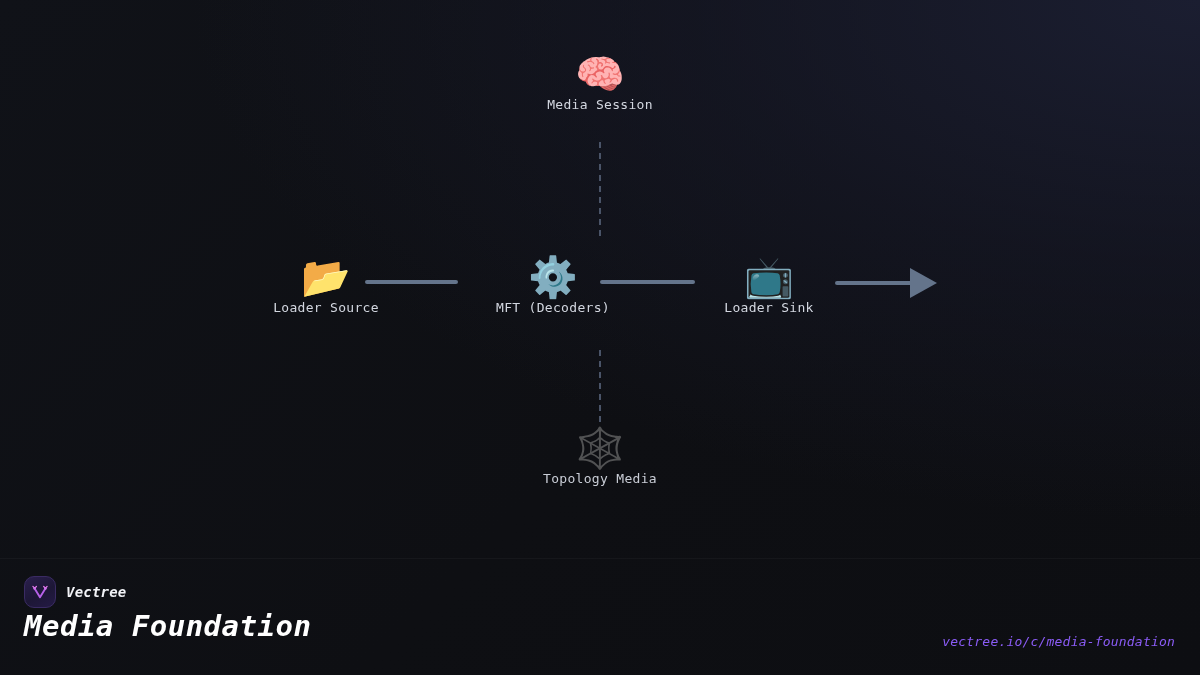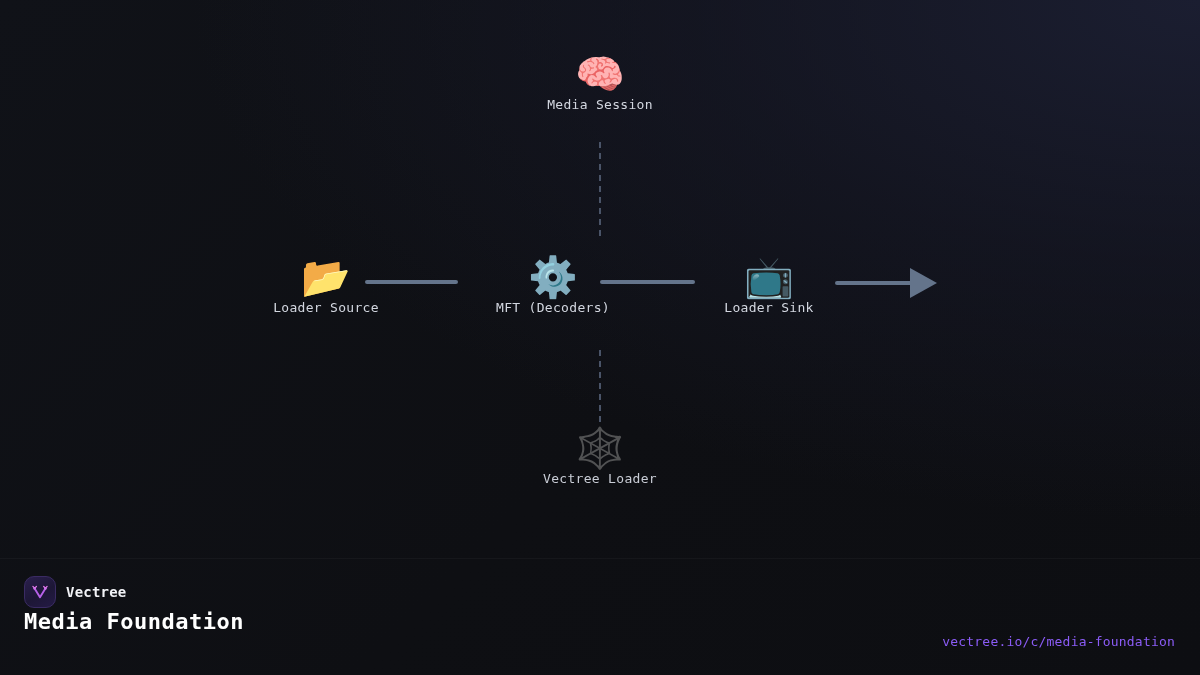--- a/index.html
+++ b/index.html
@@ -87,20 +87,21 @@
     border-bottom: 15px solid transparent;
     border-left: 27px solid #64748b;
   }
 
   
   #footer {
     position: absolute;
     left: 0; right: 0; bottom: 0;
     height: 117px;
     border-top: 1px solid rgba(255,255,255,0.035);
+    font-style: italic;
   }
   #brand-row {
     position: absolute;
     left: 24px;
     top: 17px;
     display: flex;
     align-items: center;
     gap: 10px;
   }
   #brand-logo {
@@ -114,21 +115,21 @@
   #brand-name {
     font-size: 14px;
     font-weight: bold;
     color: #f2f3f7;
     letter-spacing: 0.2px;
   }
   #deck-title {
     position: absolute;
     left: 24px;
     top: 50px;
-    font-size: 22px;
+    font-size: 29px;
     font-weight: bold;
     color: #ffffff;
     letter-spacing: 0.5px;
     white-space: nowrap;
     text-align: center;
   }
   #deck-url {
     position: absolute;
     right: 25px;
     bottom: 26px;
@@ -173,21 +174,21 @@
     <span class="caption">MFT (Decoders)</span>
   </div>
 
   <div class="node" style="left:769px; top:257px;">
     <span class="glyph" style="font-size:40px;">📺</span>
     <span class="caption">Loader Sink</span>
   </div>
 
   <div class="node muted" style="left:600px; top:428px;">
     <span class="glyph" style="font-size:40px;">🕸️</span>
-    <span class="caption">Vectree Loader</span>
+    <span class="caption">Topology Media</span>
   </div>
 
 </div>
 
 <div id="footer">
 
   <div id="brand-row">
     <div id="brand-logo">
       <svg width="20" height="20" viewBox="0 0 20 20" aria-hidden="true">
         <path d="M4.6 6.4 L10 15.2 L15.4 6.4" fill="none" stroke="#b661e8" stroke-width="1.9" stroke-linecap="round" stroke-linejoin="round"></path>

